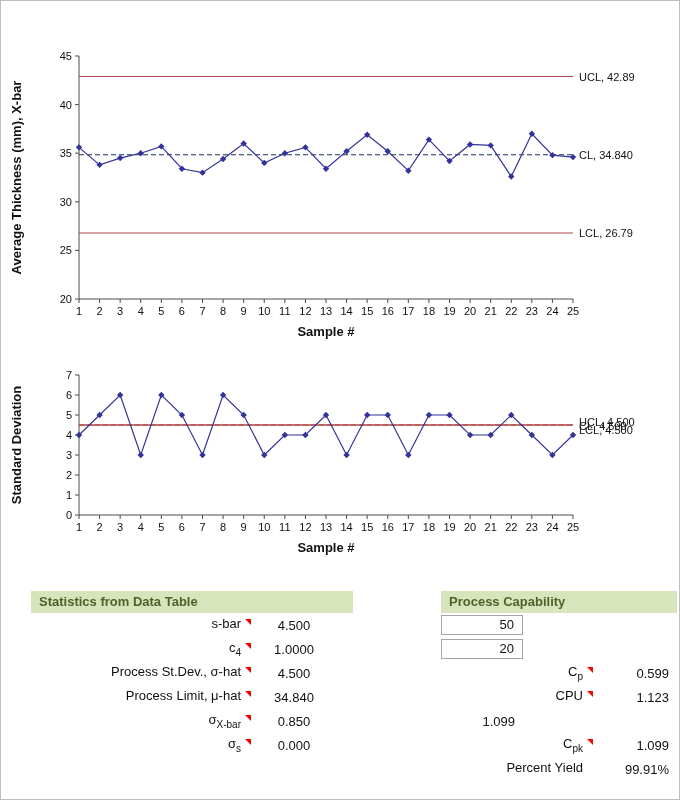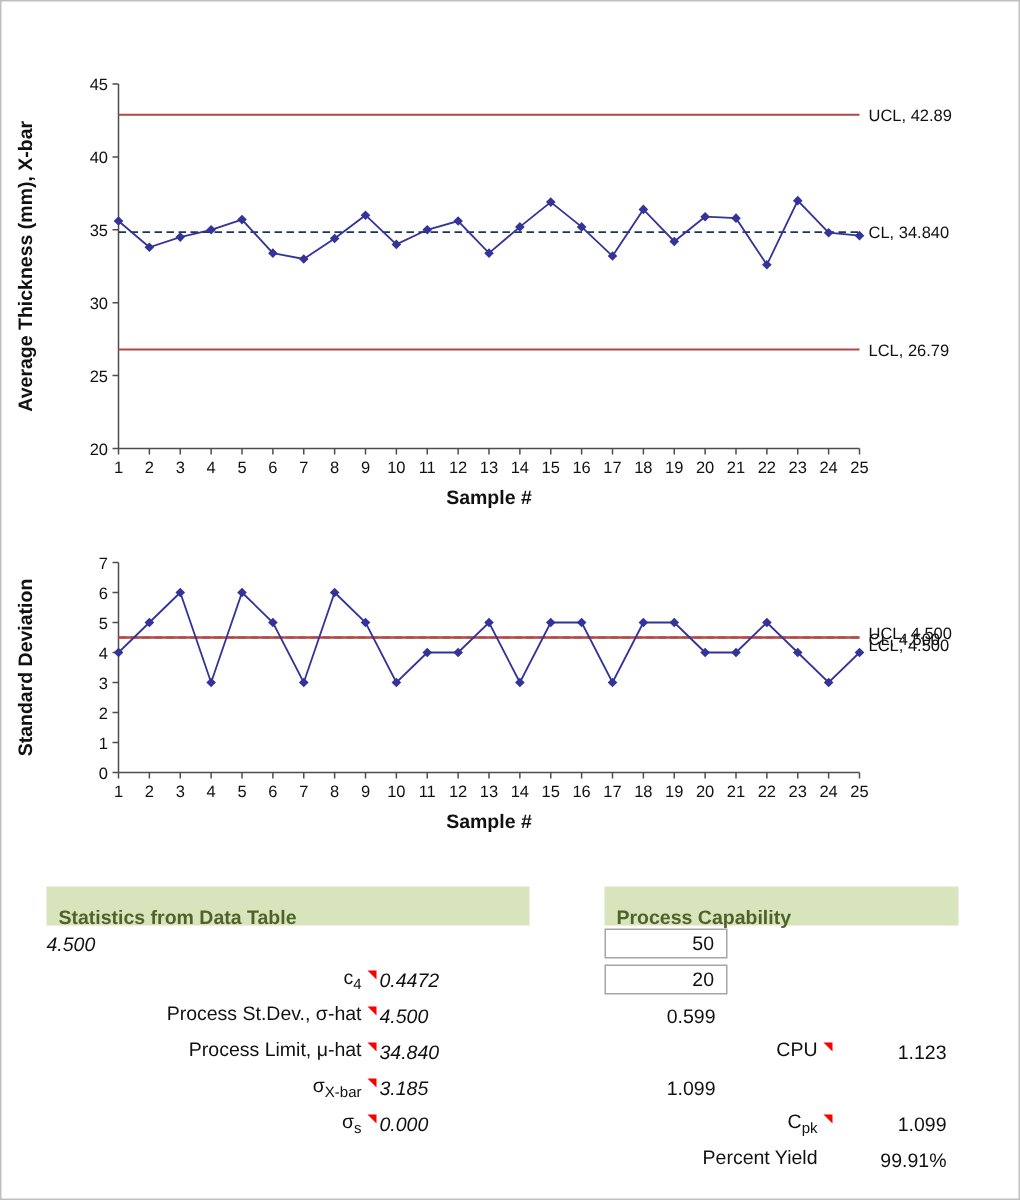--- a/index.html
+++ b/index.html
@@ -7,26 +7,26 @@
   .page{position:relative;width:680px;height:800px;background:#ffffff;border:1px solid #bfbfbf;overflow:hidden;margin:0;}
   svg{position:absolute;left:0;display:block;}
   #chart1{top:8px;}
   #chart2{top:352px;}
   svg text{font-family:"Liberation Sans",sans-serif;}
   .tick{font-size:11px;fill:#111111;}
   .axis-title{font-size:13px;font-weight:bold;fill:#111111;}
   .ref-label{font-size:11px;fill:#111111;}
   .table{position:absolute;font-size:13px;color:#111111;}
   .stats{left:30px;top:590px;width:322px;}
-  .cap{left:402px;top:590px;width:236px;}
-  .thead{background:#d8e4bc;color:#4f6228;font-weight:bold;padding:13px 8px;height:22px;}
+  .cap{left:440px;top:590px;width:236px;}
+  .thead{background:#d8e4bc;color:#4f6228;font-weight:bold;padding:3px 8px;height:22px;}
   .trow{display:flex;align-items:center;height:24px;}
   .tlabel{flex:1;text-align:right;position:relative;padding-right:12px;white-space:nowrap;}
   .note{position:absolute;right:2px;top:3px;width:0;height:0;border-top:6px solid #ff0000;border-left:6px solid transparent;}
-  .stats .tvalue{width:100px;text-align:left;padding-right:18px;font-style:italic;}
+  .stats .tvalue{width:100px;text-align:center;padding-right:18px;}
   .cap .tvalue{width:82px;text-align:right;padding-right:8px;}
   .cap .tvalue.boxed{border:1px solid #a6a6a6;height:20px;line-height:18px;background:#ffffff;}
   sub{font-size:10px;}
 </style>
 </head>
 <body>
 
 <div class="page">
 
   <svg id="chart1" width="680" height="340">
@@ -232,54 +232,56 @@
       <polygon points="510.25,58.8 513.45,62 510.25,65.2 507.05,62" fill="#333399"></polygon>
       <polygon points="530.8333333333333,78.8 534.0333333333333,82 530.8333333333333,85.2 527.6333333333332,82" fill="#333399"></polygon>
       <polygon points="551.4166666666667,98.8 554.6166666666668,102 551.4166666666667,105.2 548.2166666666667,102" fill="#333399"></polygon>
       <polygon points="572,78.8 575.2,82 572,85.2 568.8,82" fill="#333399"></polygon>
     </svg>
 
   <div class="table stats">
     <div class="thead">Statistics from Data Table</div>
 
     <div class="trow">
+      <div class="tlabel"><span>s-bar</span><sub></sub><span class="note"></span></div>
       <div class="tvalue">4.500</div>
     </div>
     <div class="trow">
       <div class="tlabel"><span>c</span><sub>4</sub><span class="note"></span></div>
-      <div class="tvalue">0.4472</div>
+      <div class="tvalue">1.0000</div>
     </div>
     <div class="trow">
       <div class="tlabel"><span>Process St.Dev., σ-hat</span><sub></sub><span class="note"></span></div>
       <div class="tvalue">4.500</div>
     </div>
     <div class="trow">
       <div class="tlabel"><span>Process Limit, μ-hat</span><sub></sub><span class="note"></span></div>
       <div class="tvalue">34.840</div>
     </div>
     <div class="trow">
       <div class="tlabel"><span>σ</span><sub>X-bar</sub><span class="note"></span></div>
-      <div class="tvalue">3.185</div>
+      <div class="tvalue">0.850</div>
     </div>
     <div class="trow">
       <div class="tlabel"><span>σ</span><sub>s</sub><span class="note"></span></div>
       <div class="tvalue">0.000</div>
     </div>
   </div>
 
   <div class="table cap">
     <div class="thead">Process Capability</div>
 
     <div class="trow">
       <div class="tvalue boxed">50</div>
     </div>
     <div class="trow">
       <div class="tvalue boxed">20</div>
     </div>
     <div class="trow">
+      <div class="tlabel"><span>C</span><sub>p</sub><span class="note"></span></div>
       <div class="tvalue">0.599</div>
     </div>
     <div class="trow">
       <div class="tlabel"><span>CPU</span><sub></sub><span class="note"></span></div>
       <div class="tvalue">1.123</div>
     </div>
     <div class="trow">
       <div class="tvalue">1.099</div>
     </div>
     <div class="trow">

